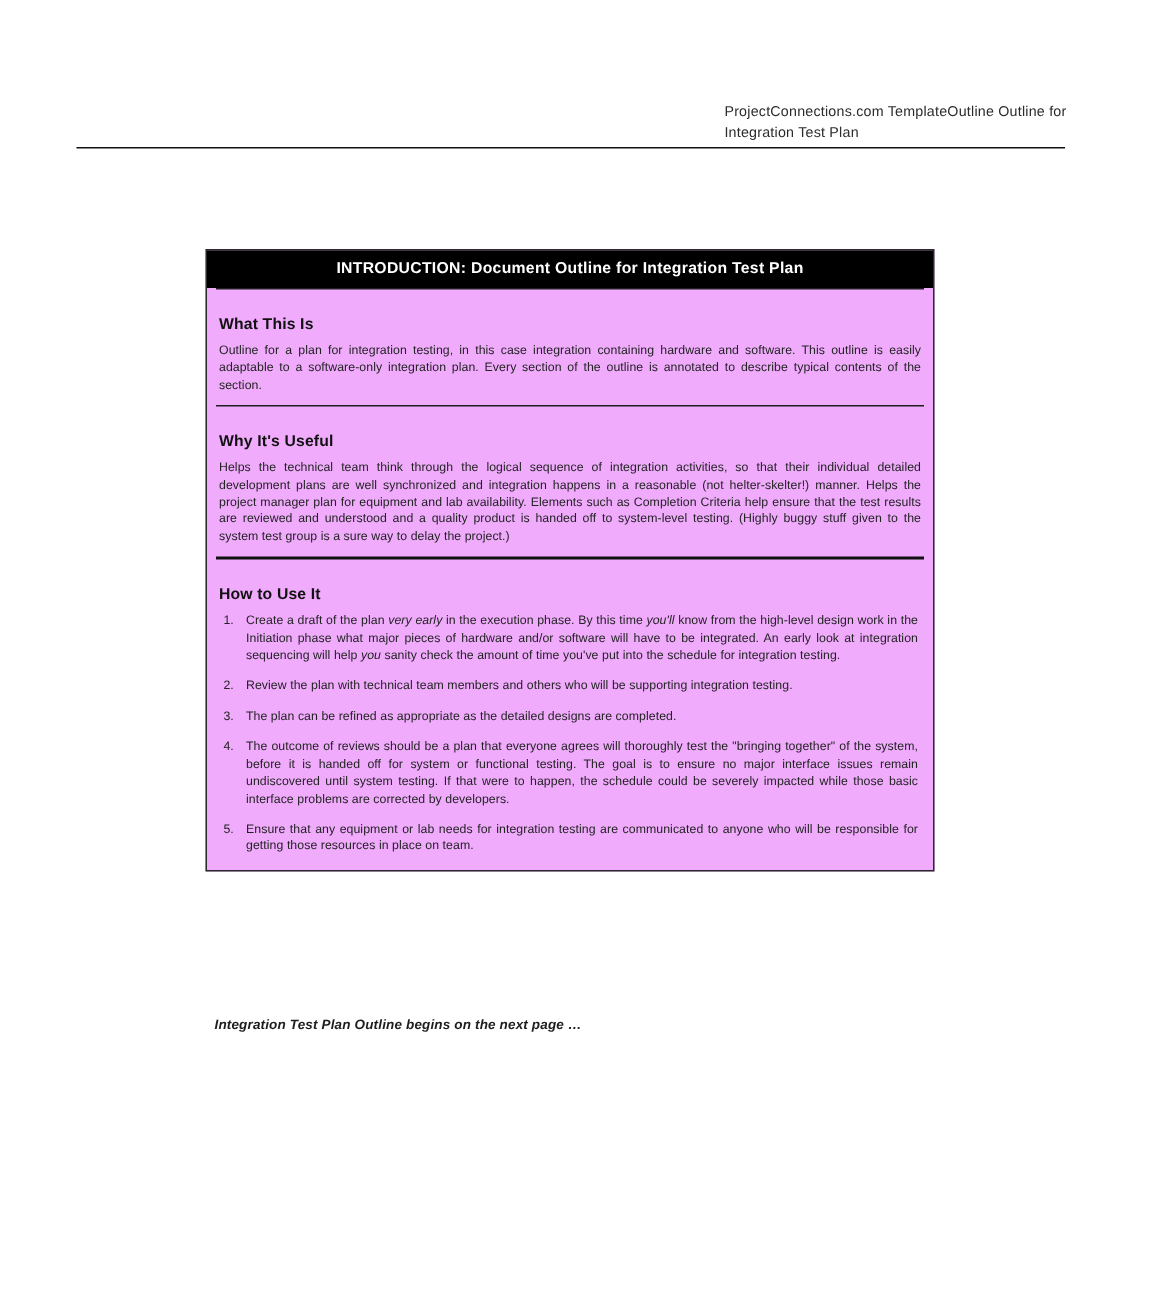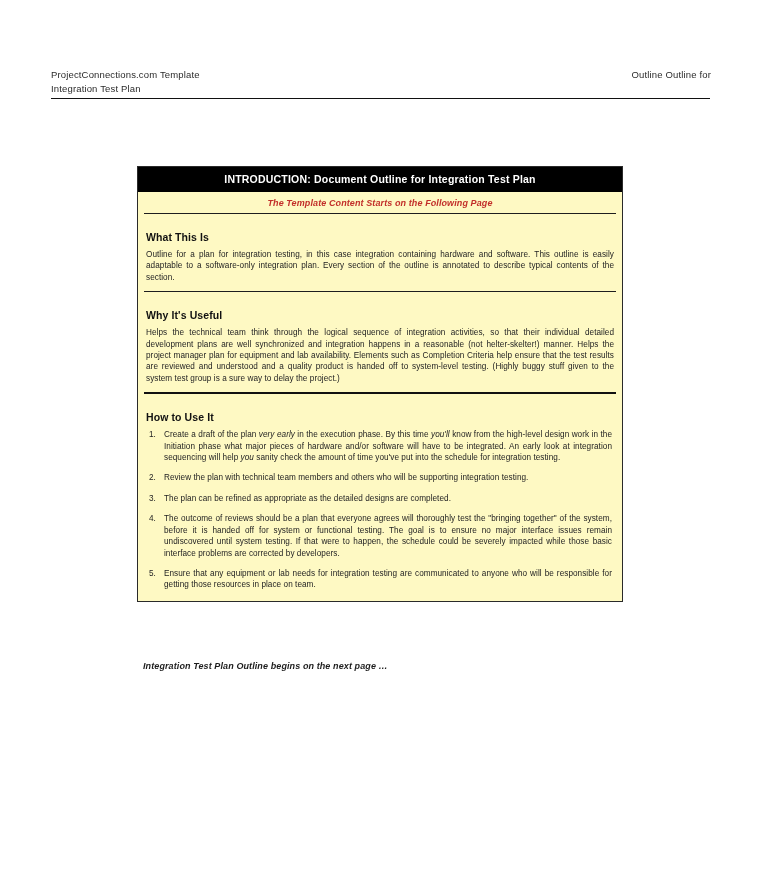--- a/index.html
+++ b/index.html
@@ -26,21 +26,21 @@
 
   
   .doc-header {
     position: absolute;
     left: 51px;
     top: 68px;
     width: 660px;
   }
   .doc-header-row {
     display: flex;
-    justify-content: space-between;
+    justify-content: flex-end;
     align-items: flex-start;
   }
   .doc-header-left {
     font-size: 9.5px;
     line-height: 13.5px;
     color: #2b2b2b;
     letter-spacing: 0.15px;
   }
   .doc-header-left div { white-space: nowrap; }
   .doc-header-right {
@@ -60,21 +60,21 @@
     border-top: 1.6px solid #111111;
   }
 
   
   .intro-box {
     position: absolute;
     left: 137px;
     top: 166px;
     width: 486px;
     border: 1px solid #2a2a2a;
-    background: #fef9c3;
+    background: #f0abfc;
     box-sizing: border-box;
   }
 
   .intro-titlebar {
     background: #000000;
     color: #ffffff;
     text-align: center;
     font-size: 10.5px;
     font-weight: bold;
     letter-spacing: 0.2px;
@@ -147,21 +147,21 @@
     color: #232323;
     letter-spacing: 0.05px;
     padding-right: 2px;
   }
   .li-text i { font-style: italic; }
 
   
   .footer-note {
     position: absolute;
     left: 143px;
-    top: 661px;
+    top: 678px;
     font-size: 9px;
     font-weight: bold;
     font-style: italic;
     color: #1d1d1d;
     letter-spacing: 0.1px;
     white-space: nowrap;
   }
 </style>
 </head>
 <body>
@@ -176,21 +176,20 @@
       </div>
       <div class="doc-header-right">Outline Outline for</div>
     </div>
   </div>
   <div class="header-rule"></div>
 
   <div class="intro-box">
 
     <div class="intro-titlebar">INTRODUCTION:  Document Outline for Integration Test Plan</div>
 
-    <div class="intro-subtitle">The Template Content Starts on the Following Page</div>
 
     <div class="section-rule"></div>
     <div class="section">
       <div class="section-title">What This Is</div>
       <p class="body-text">Outline for a plan for integration testing, in this case integration containing hardware and software. This outline is easily adaptable to a software-only integration plan. Every section of the outline is annotated to describe typical contents of the section.</p>
     </div>
 
     <div class="section-rule"></div>
     <div class="section">
       <div class="section-title">Why It's Useful</div>

